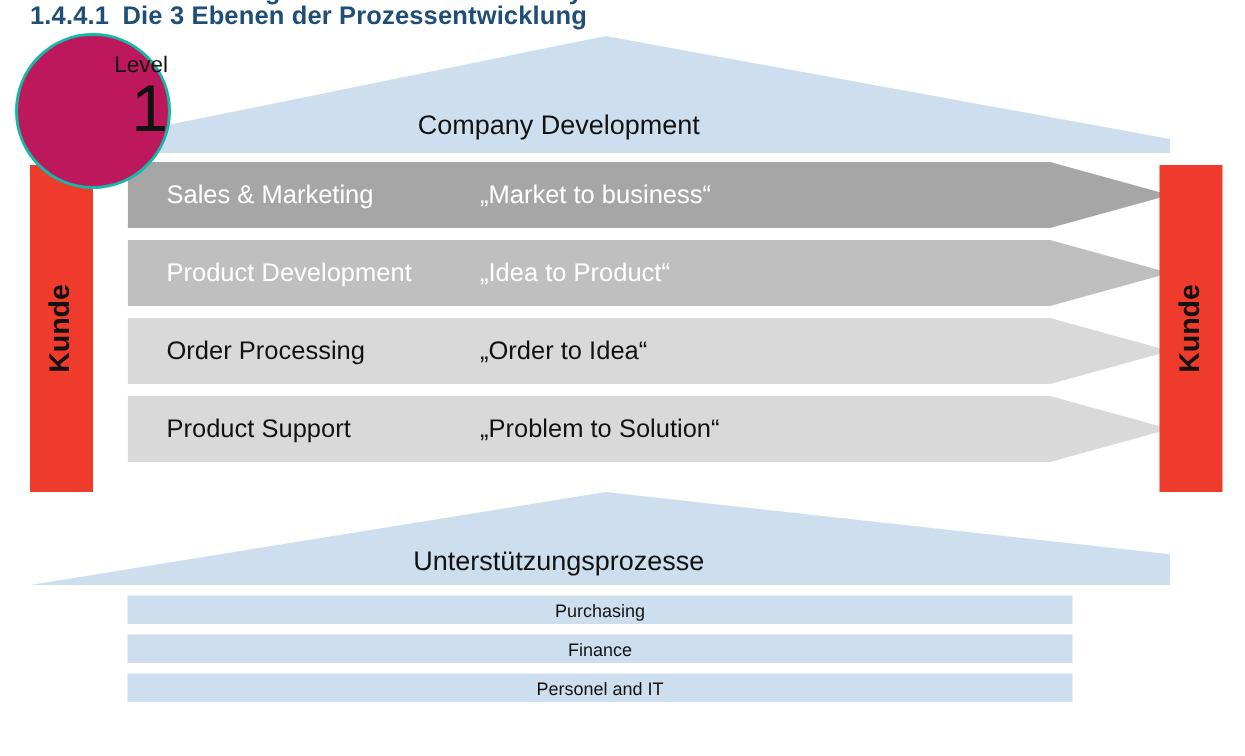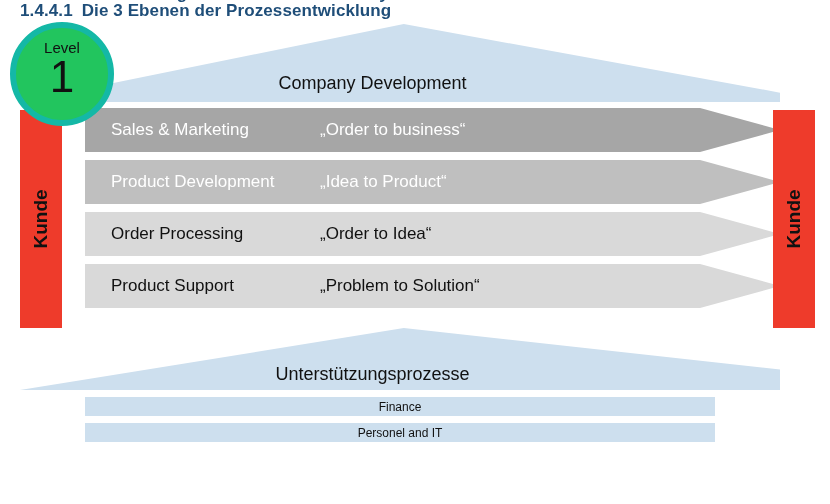--- a/index.html
+++ b/index.html
@@ -46,25 +46,25 @@
   .slide-title .num { margin-right: 9px; }
 
   
   .level-circle {
     position: absolute;
     left: 10px;
     top: 22px;
     width: 104px;
     height: 104px;
     border-radius: 50%;
-    background: #22c55e;
-    border: 6px solid #14b8a6;
+    background: #be185d;
+    border: 2px solid #14b8a6;
     box-sizing: border-box;
     z-index: 6;
-    text-align: center;
+    text-align: right;
   }
   .level-word {
     position: absolute;
     top: 11px;
     left: 0; right: 0;
     font-size: 15px;
     color: #111111;
   }
   .level-num {
     position: absolute;
@@ -191,37 +191,38 @@
     <div class="banner-label">Company Development</div>
   </div>
 
   <div class="banner banner-bottom">
     <div class="banner-label">Unterstützungsprozesse</div>
   </div>
 
   <div class="arrow-stack">
       <div class="arrow" style="background: rgb(166, 166, 166); color: rgb(255, 255, 255);">
         <span class="proc-name">Sales &amp; Marketing</span>
-        <span class="proc-motto">„Order to business“</span>
+        <span class="proc-motto">„Market to business“</span>
       </div>
       <div class="arrow" style="background: rgb(191, 191, 191); color: rgb(255, 255, 255);">
         <span class="proc-name">Product Development</span>
         <span class="proc-motto">„Idea to Product“</span>
       </div>
       <div class="arrow" style="background: rgb(217, 217, 217); color: rgb(17, 17, 17);">
         <span class="proc-name">Order Processing</span>
         <span class="proc-motto">„Order to Idea“</span>
       </div>
       <div class="arrow" style="background: rgb(217, 217, 217); color: rgb(17, 17, 17);">
         <span class="proc-name">Product Support</span>
         <span class="proc-motto">„Problem to Solution“</span>
       </div>
     </div>
 
   <div class="support-stack">
+      <div class="support-bar" style="background: rgb(205, 223, 238);">Purchasing</div>
       <div class="support-bar" style="background: rgb(205, 223, 238);">Finance</div>
       <div class="support-bar" style="background: rgb(205, 223, 238);">Personel and IT</div>
     </div>
 
   <div class="kunde kunde-left">
     <div class="kunde-label">Kunde</div>
   </div>
 
   <div class="kunde kunde-right">
     <div class="kunde-label">Kunde</div>

